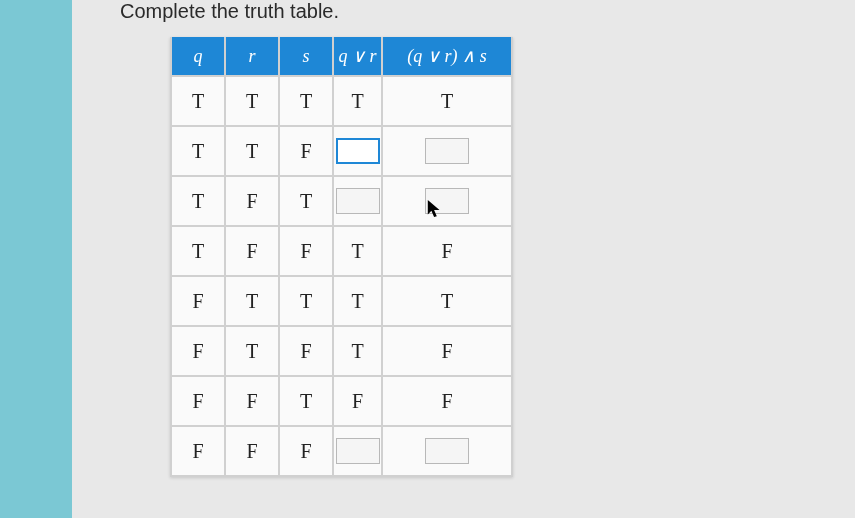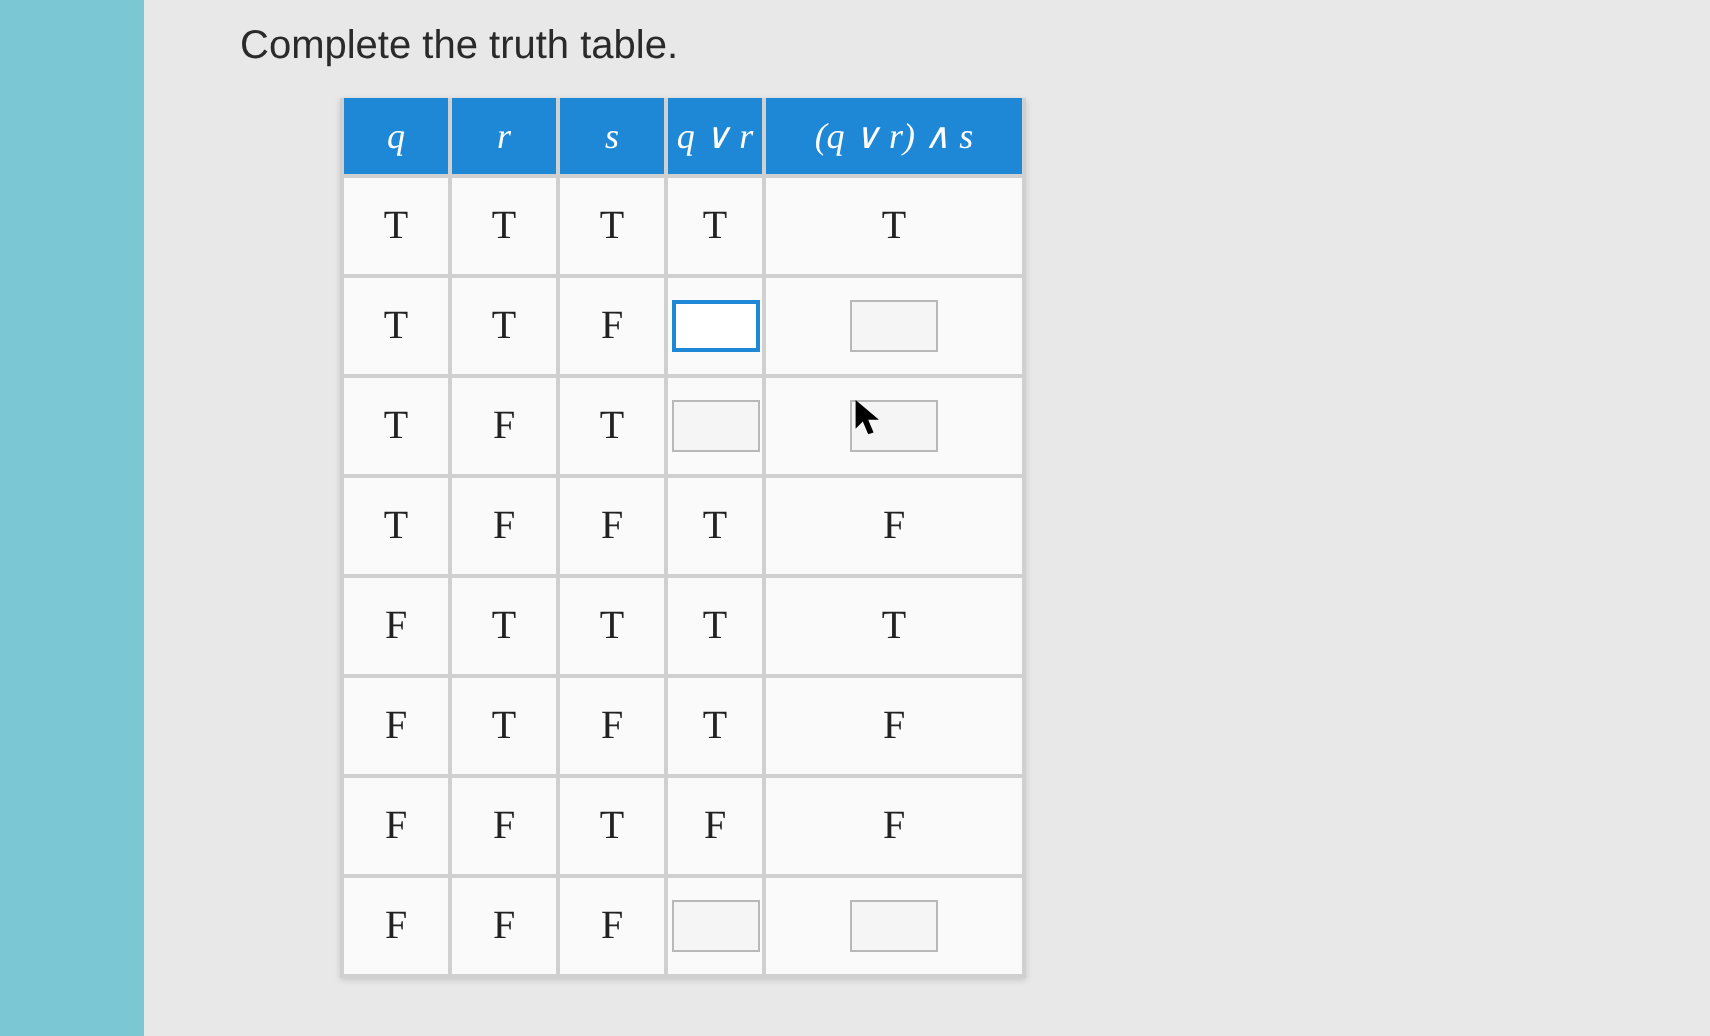--- a/index.html
+++ b/index.html
@@ -14,21 +14,20 @@
     .sidebar-stripe {
       position: absolute;
       left: 0; top: 0;
       width: 72px; height: 518px;
       background: #7bc8d4;
     }
     .content {
       position: absolute;
       left: 100px; top: 0;
       width: 740px; height: auto;
-      padding-top: 12px;
     }
     .instruction {
       font-size: 20px;
       color: #2a2a2a;
       margin-bottom: 14px;
       margin-left: 20px;
     }
     .table-wrap {
       display: inline-block;
       margin-left: 70px;

